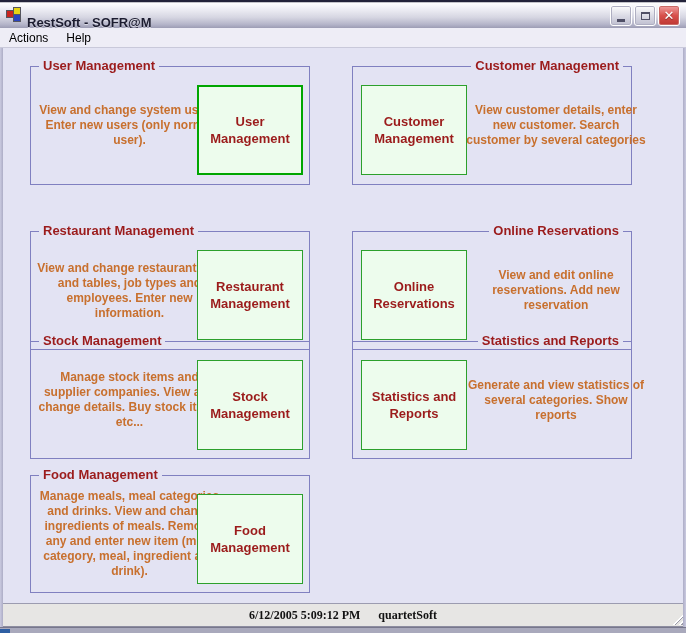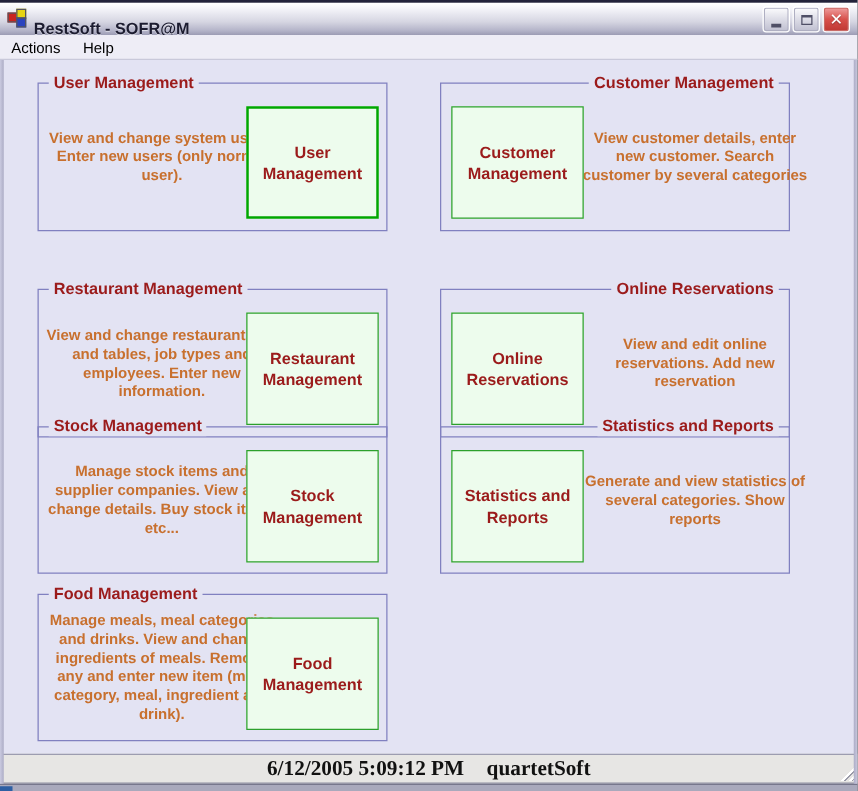--- a/index.html
+++ b/index.html
@@ -63,21 +63,21 @@
   .g-r2{top:155px;height:119px;margin-top:28px;}
   .g-r3{top:293px;height:118px;}
   .g-r4{top:427px;height:118px;}
   .g-c1{left:27px;}
   .g-c2{left:349px;}
 
   
   .statusbar{position:absolute;left:0;bottom:6px;width:686px;height:24px;box-sizing:border-box;
     background:#E7E6E4;border-top:1px solid #9C9CB0;border-bottom:1px solid #8D8DA0;
     display:flex;align-items:center;justify-content:center;gap:18px;
-    font-family:"Liberation Serif","DejaVu Serif",serif;font-size:17px;font-weight:bold;color:#111;}
+    font-family:"Liberation Serif","DejaVu Serif",serif;font-size:12px;font-weight:bold;color:#111;}
   .grip{position:absolute;right:1px;bottom:1px;width:14px;height:14px;
     background:repeating-linear-gradient(-45deg,transparent 0 2px,#9A9AA8 2px 3px,#FFFFFF 3px 4.5px);
     clip-path:polygon(100% 0,100% 100%,0 100%);}
 
   
   .bottom-sliver{position:absolute;left:0;bottom:0;width:686px;height:6px;background:#A9A9BC;
     border-top:1px solid #77778C;box-sizing:border-box;}
   .bottom-sliver .blue-chip{position:absolute;left:0;top:1px;width:10px;height:5px;background:#2E5FA3;}
 </style>
 </head>

